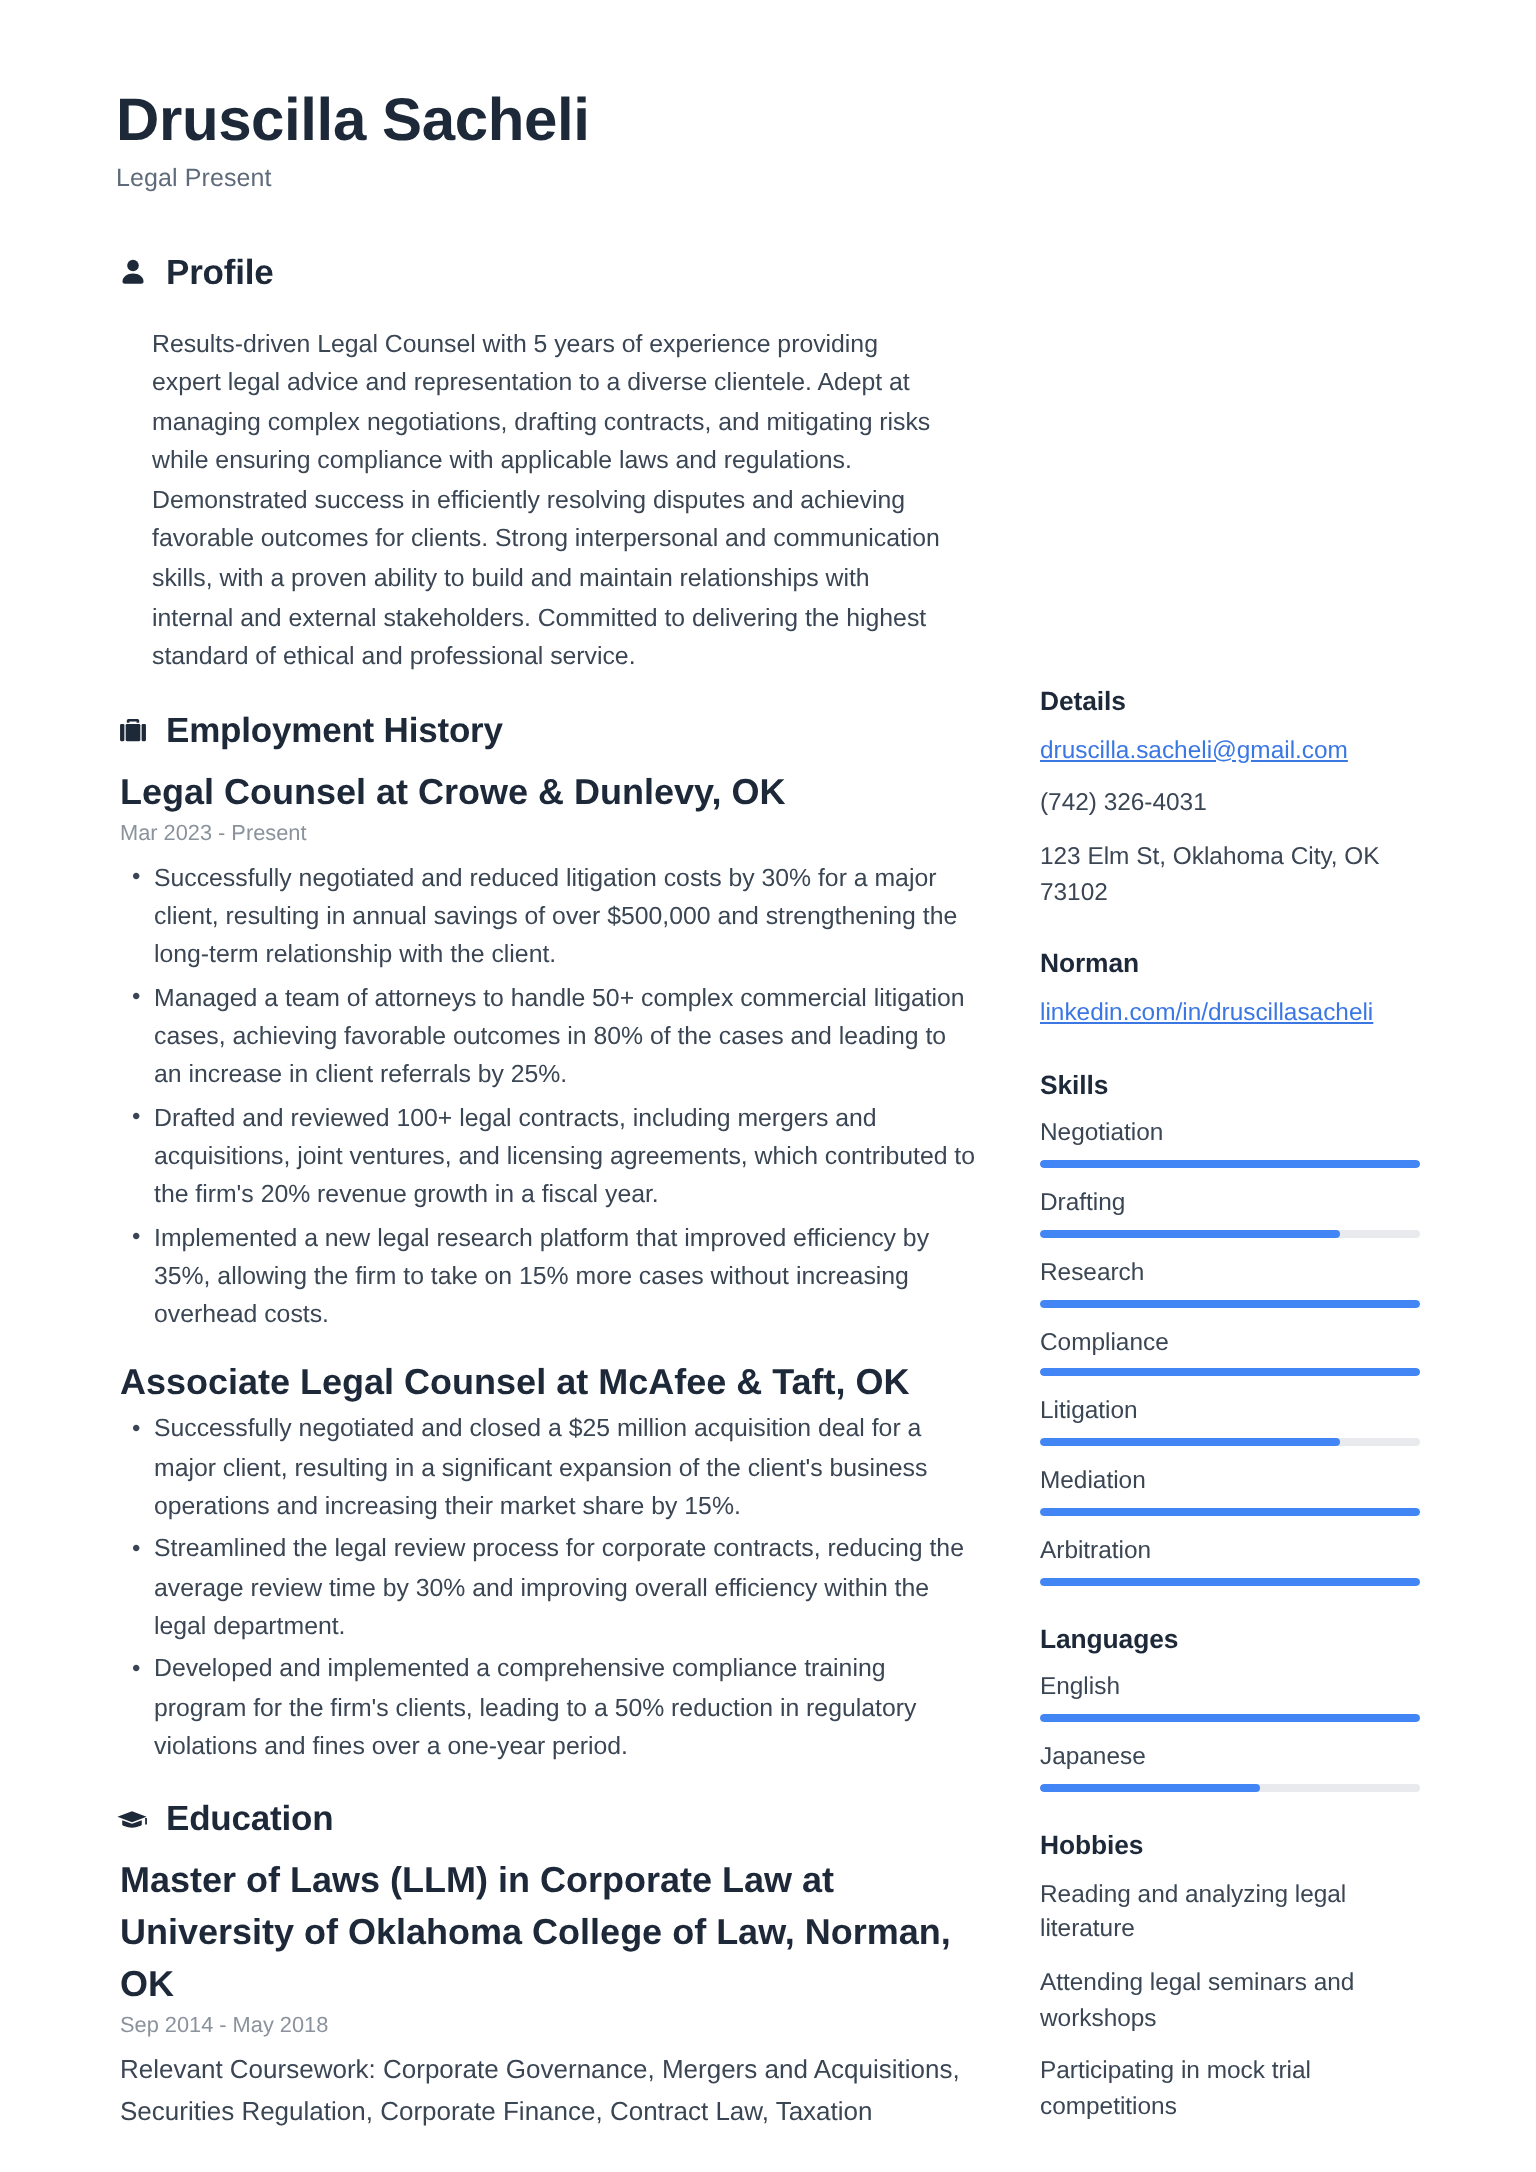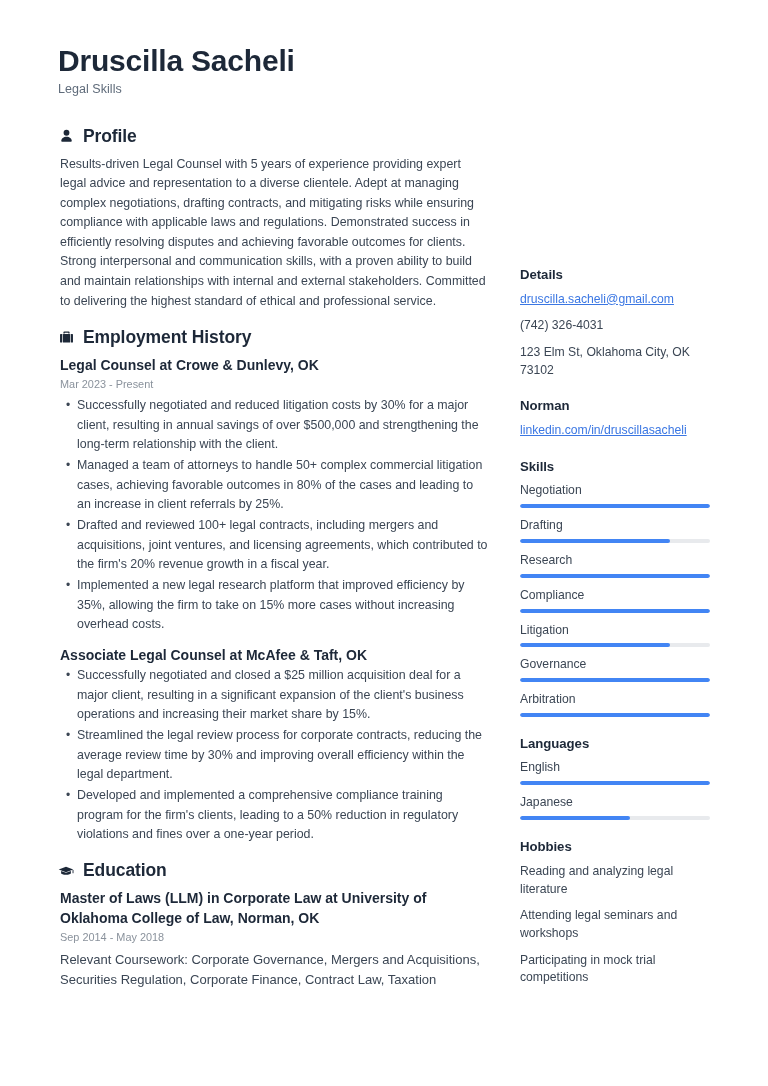--- a/index.html
+++ b/index.html
@@ -67,28 +67,28 @@
     font-weight: bold;
     color: #1d2838;
     letter-spacing: -0.1px;
   }
   .section-body { padding-left: 2px; }
 
   .para {
     font-size: 12.4px;
     line-height: 1.58;
     color: #3b4654;
-    margin: 0;
+    margin: 16px;
   }
 
   
   .entry { margin-bottom: 2px; }
   .entry + .entry { margin-top: 11px; }
   .entry-title {
-    font-size: 14px;
+    font-size: 18px;
     font-weight: bold;
     color: #1d2838;
     line-height: 1.42;
     margin-bottom: 1px;
   }
   .entry-date {
     font-size: 10.9px;
     color: #8a929c;
     margin-bottom: 4px;
     line-height: 1.4;
@@ -172,21 +172,21 @@
     border-radius: 2px;
   }
 </style>
 </head>
 <body>
 
 <div class="page">
 
   <div class="header">
     <div class="name">Druscilla Sacheli</div>
-    <div class="job-title">Legal Skills</div>
+    <div class="job-title">Legal Present</div>
   </div>
 
   <div class="columns">
 
     <div class="col-main">
 
       <div class="section">
         <div class="section-head">
           <span class="section-icon">
             <svg width="15" height="15" viewBox="0 0 16 16" fill="currentColor">
@@ -301,21 +301,21 @@
             <div class="rating-fill" style="width: 100%; background: rgb(66, 133, 244);"></div>
           </div>
         </div>
         <div class="rating">
           <div class="rating-label">Litigation</div>
           <div class="rating-track">
             <div class="rating-fill" style="width: 79%; background: rgb(66, 133, 244);"></div>
           </div>
         </div>
         <div class="rating">
-          <div class="rating-label">Governance</div>
+          <div class="rating-label">Mediation</div>
           <div class="rating-track">
             <div class="rating-fill" style="width: 100%; background: rgb(66, 133, 244);"></div>
           </div>
         </div>
         <div class="rating">
           <div class="rating-label">Arbitration</div>
           <div class="rating-track">
             <div class="rating-fill" style="width: 100%; background: rgb(66, 133, 244);"></div>
           </div>
         </div>

